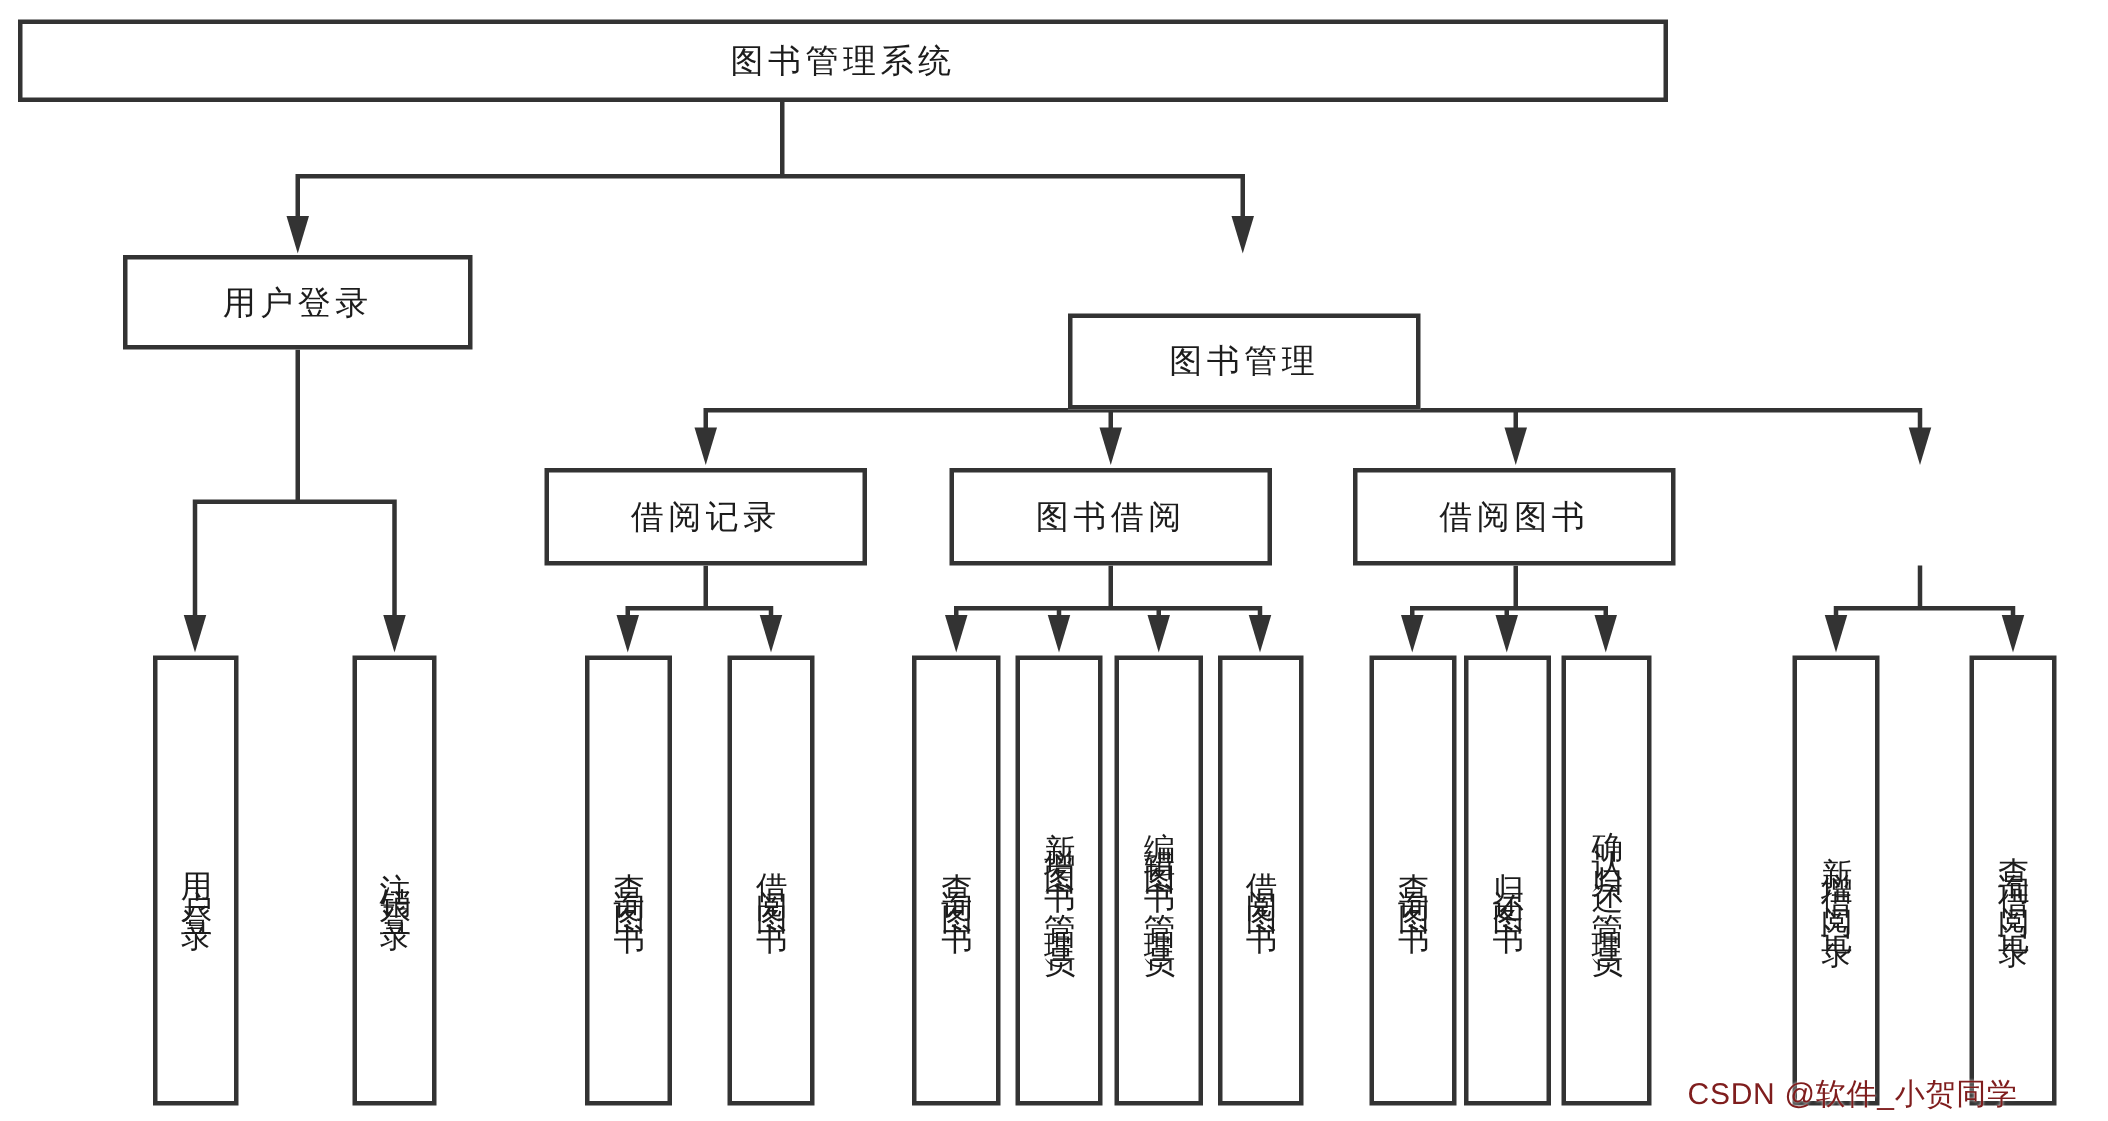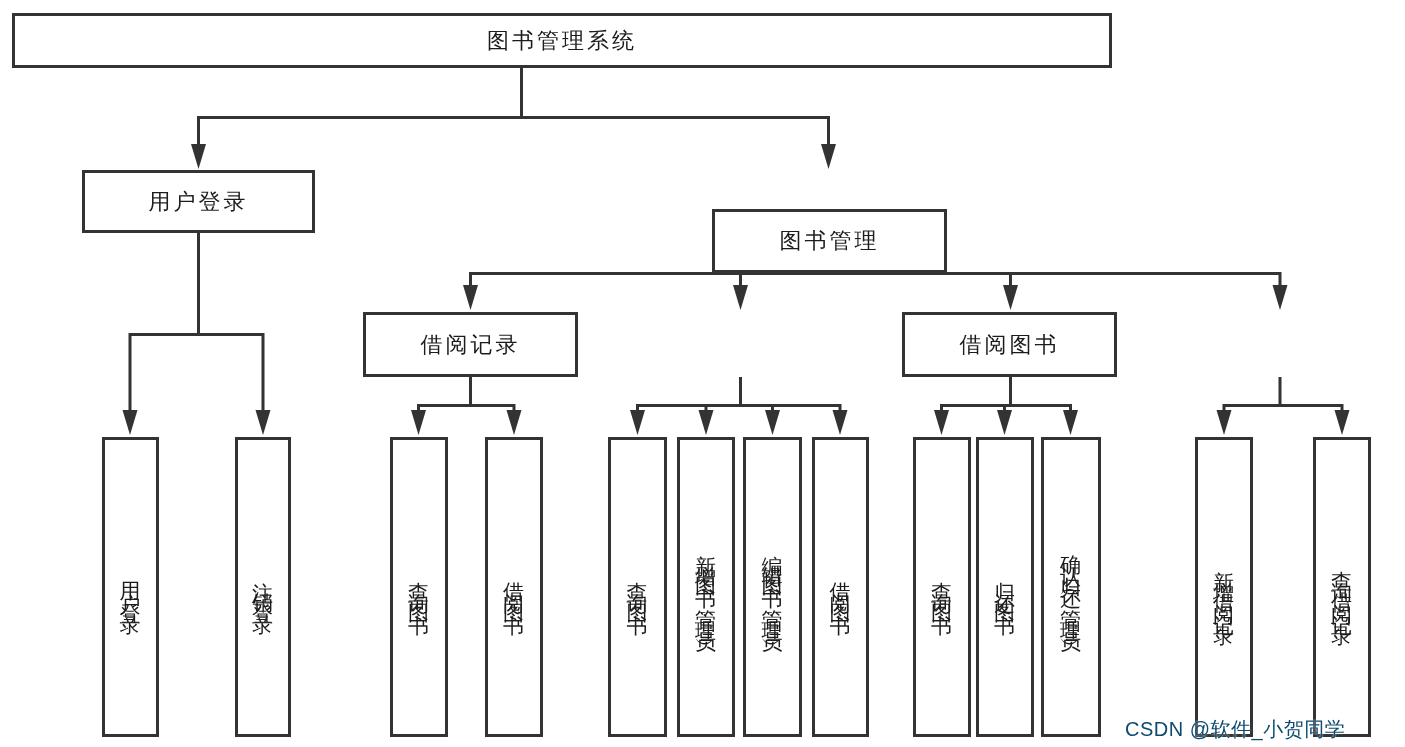--- a/index.html
+++ b/index.html
@@ -47,21 +47,21 @@
     letter-spacing: 11px;
     line-height: 1;
     color: #1c1c1c;
     white-space: nowrap;
   }
   .watermark {
     position: absolute;
     left: 1125px;
     top: 716px;
     font-size: 20px;
-    color: #0c4a6e;
+    color: #7f1d1d;
     letter-spacing: 0.5px;
     text-shadow: 0 0 2px #ffffff;
     white-space: nowrap;
   }
 </style>
 </head>
 <body>
 
 <div id="stage">
 
@@ -122,20 +122,21 @@
       <polygon points="1342,435 1334.5,410 1349.5,410"></polygon>
     </g>
   </svg>
 
   <div class="box" style="left:12px; top:13px; width:1100px; height:55px;">图书管理系统</div>
 
   <div class="box" style="left:82px; top:170px; width:233px; height:63px;">用户登录</div>
   <div class="box" style="left:712px; top:170px; width:235px; height:64px;margin-top:39px;">图书管理</div>
 
   <div class="box" style="left:363px; top:312px; width:215px; height:65px;">借阅记录</div>
+  <div class="box" style="left:633px; top:312px; width:215px; height:65px;">图书借阅</div>
   <div class="box" style="left:902px; top:312px; width:215px; height:65px;">借阅图书</div>
 
   <div class="leaf" style="left:102px; width:57px;">
     <span>用户登录</span>
   </div>
   <div class="leaf" style="left:235px; width:56px;">
     <span>注销登录</span>
   </div>
 
   <div class="leaf" style="left:390px; width:58px;">

